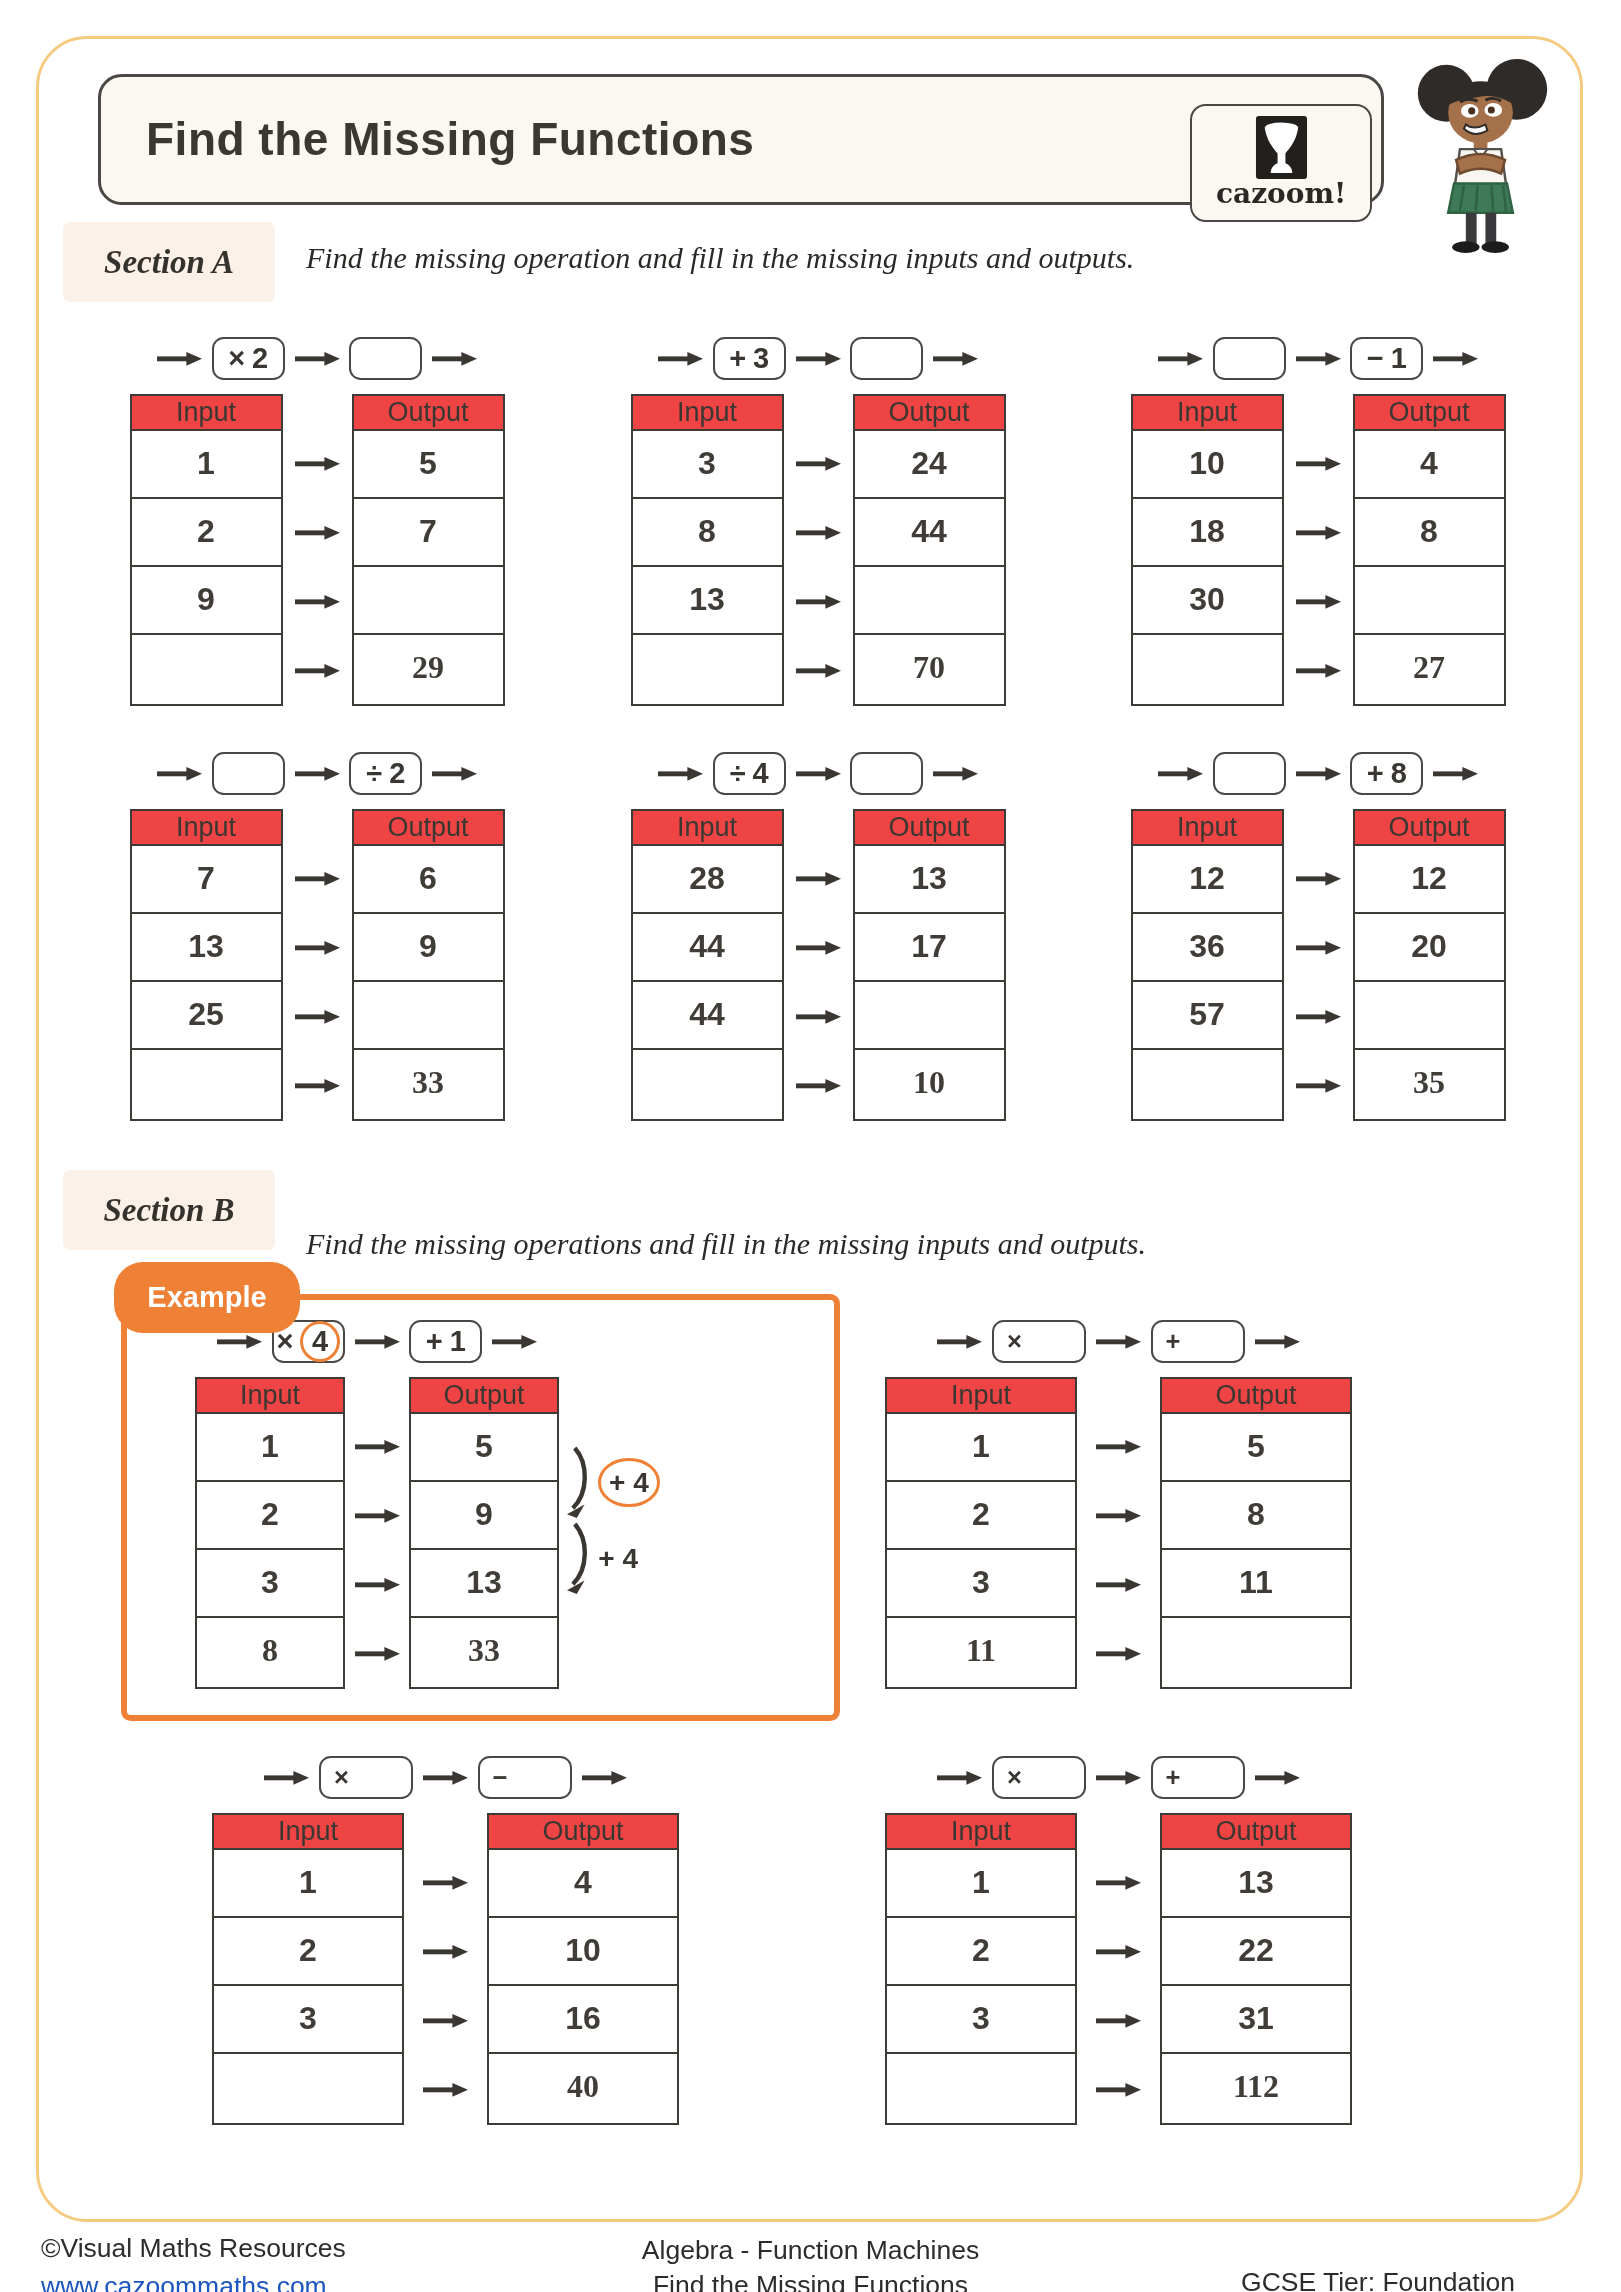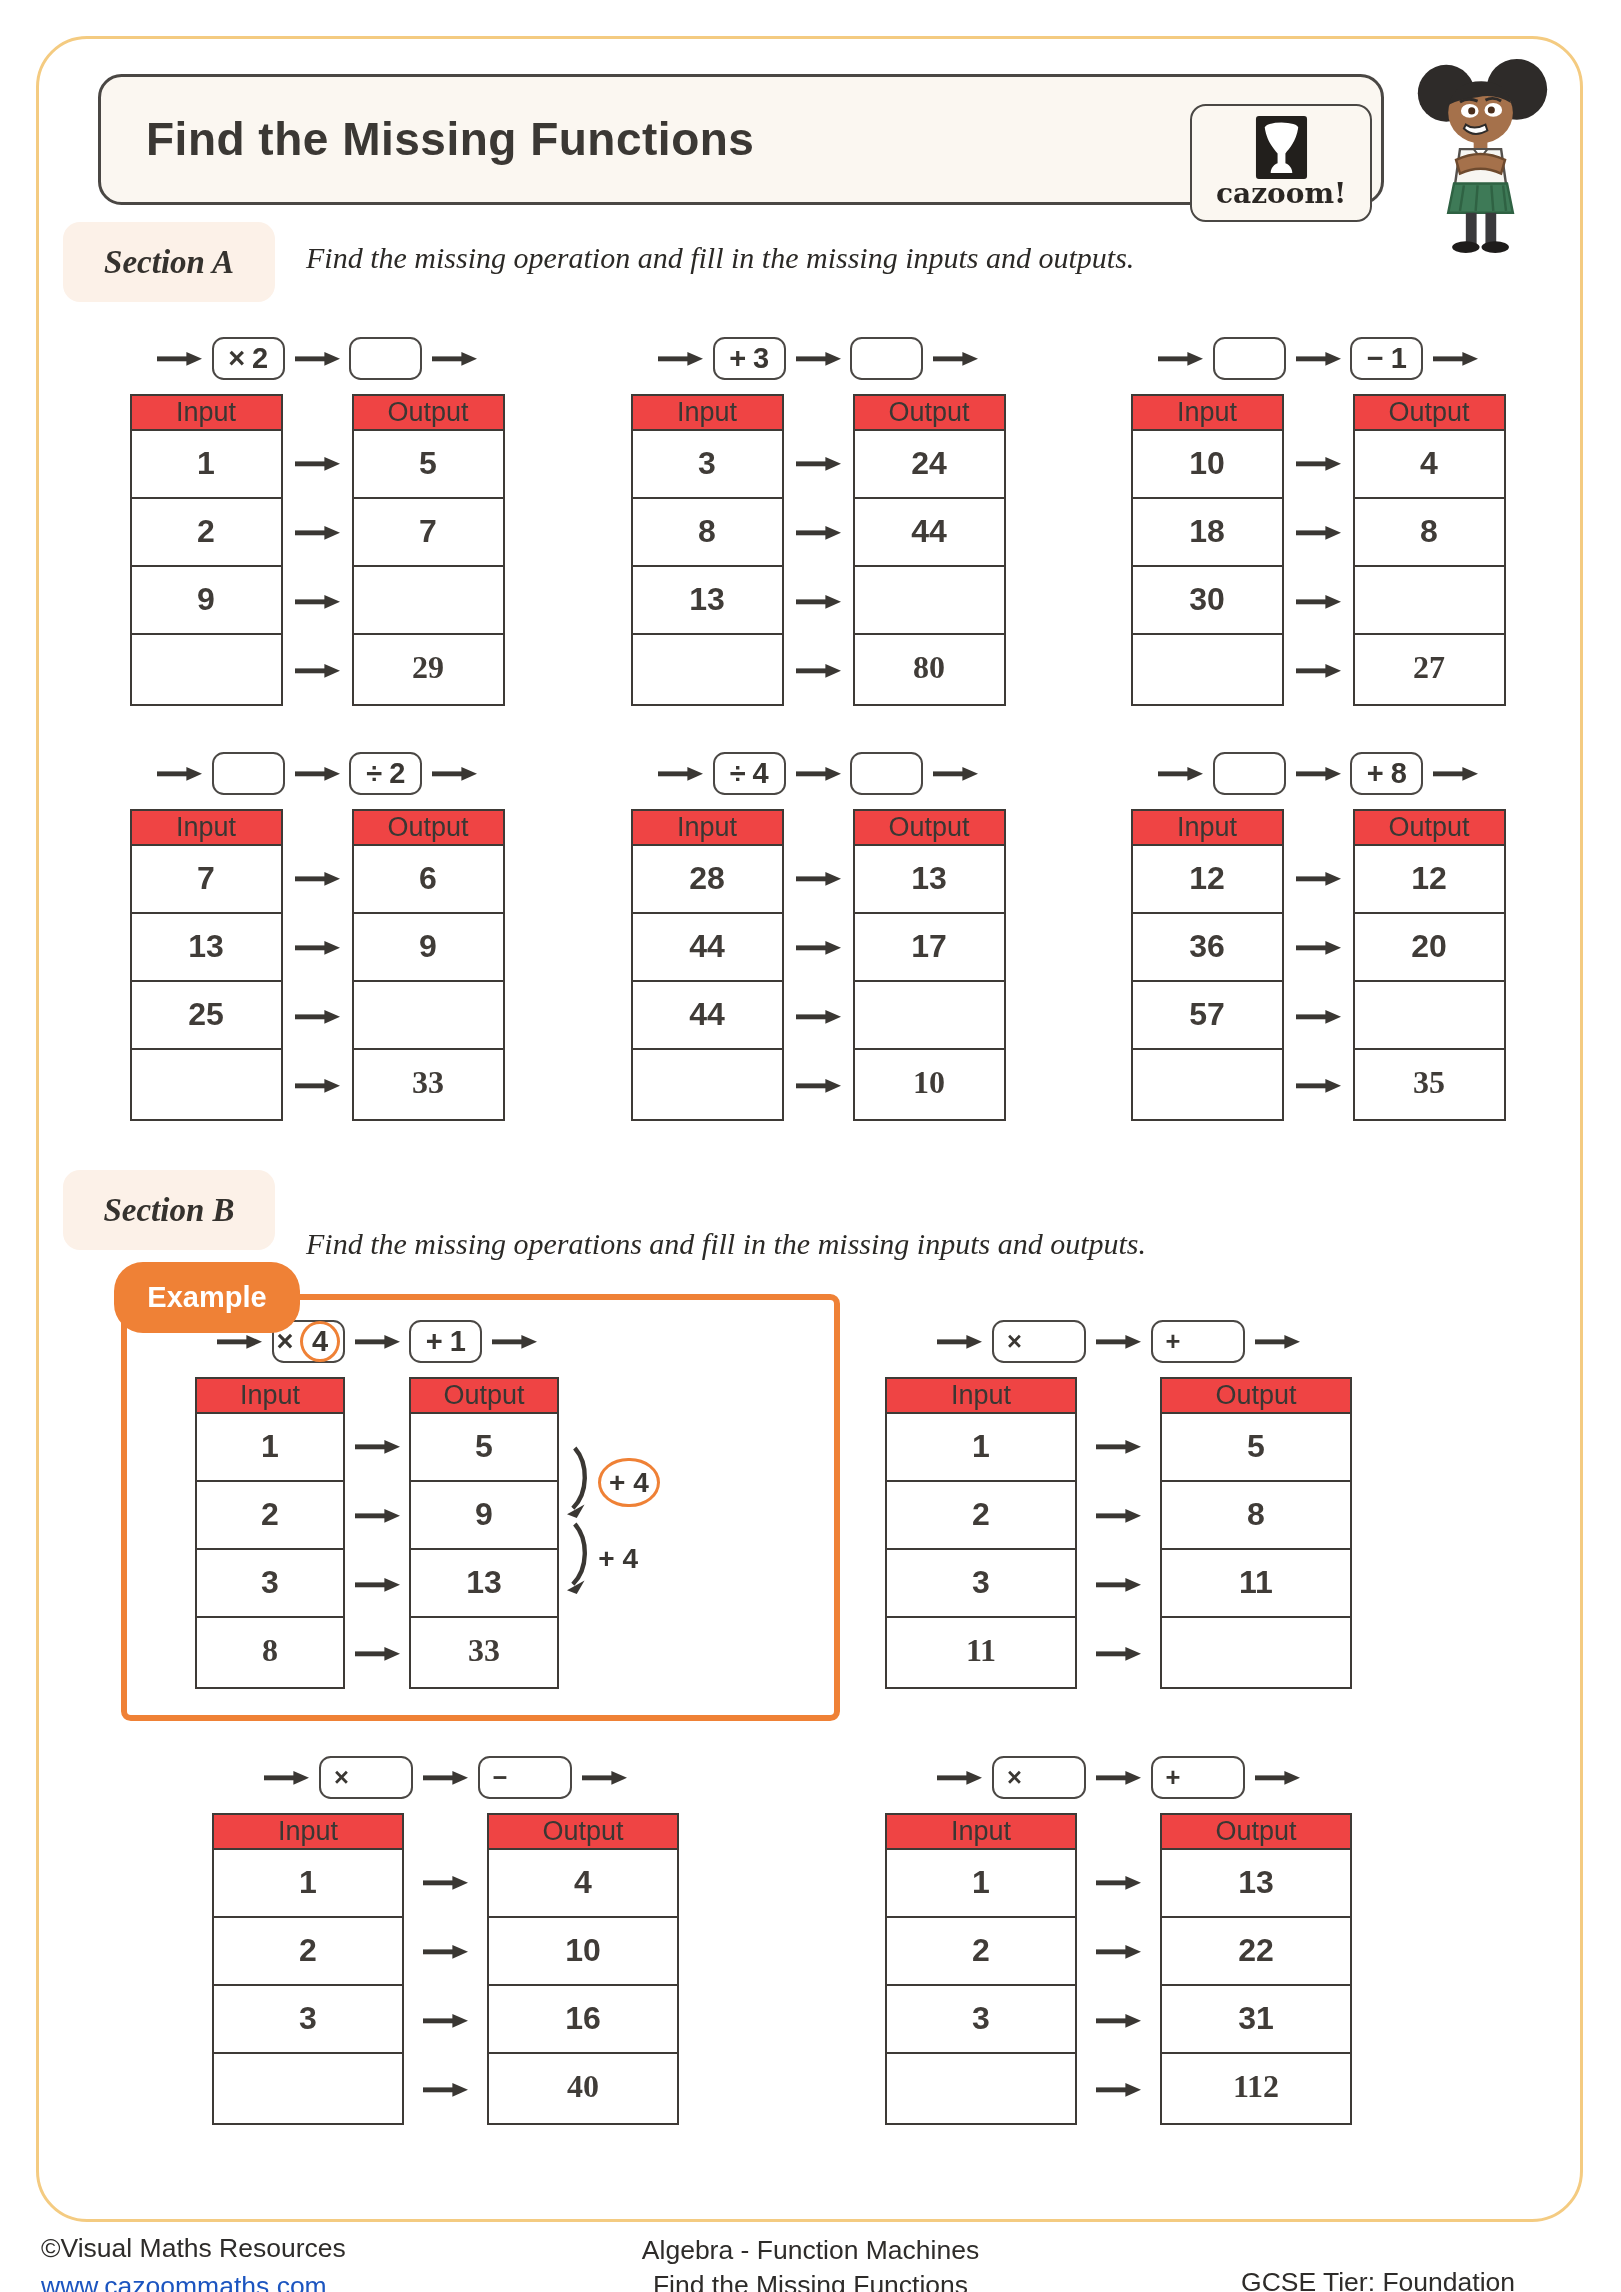--- a/index.html
+++ b/index.html
@@ -28,21 +28,21 @@
     display:flex; flex-direction:column; align-items:center; justify-content:center;margin-top:23px;
   }
   .logo-text {
     font-family:"DejaVu Serif", serif; font-weight:bold; font-size:28px;
     color:#2B2724; margin-top:-2px;
   }
   .character { position:absolute; left:1409px; top:54px; z-index:5; }
   
   .section-label {
     position:absolute; width:212px; height:80px; background:#FCF1E8;
-    border-radius:17px; display:flex; align-items:center; justify-content:center;
+    border-radius:7px; display:flex; align-items:center; justify-content:center;
     font-family:"Liberation Serif", serif; font-style:italic; font-weight:bold;
     font-size:33px; color:#35322E;
   }
   .instruction {
     position:absolute; font-family:"Liberation Serif", serif; font-style:italic;
     font-size:30px; color:#2B2926;
   }
   
   .machine { position:absolute; }
   .size-a  { width:378px; }
@@ -275,21 +275,21 @@
             <path d="M0 8 H32" stroke="#3A3733" stroke-width="5"></path>
             <polygon points="30,1 46,8 30,15" fill="#3A3733"></polygon>
           </svg>
         </div>
     </div>
     <div class="io-table output">
       <div class="th">Output</div>
       <div class="cell">24</div>
       <div class="cell">44</div>
       <div class="cell"></div>
-      <div class="cell">80</div>
+      <div class="cell">70</div>
     </div>
   </div>
 </div>
 <div class="machine size-a" style="left:1129px; top:334px;">
   <div class="op-row">
     <svg class="harrow" width="45" height="15.7" viewBox="0 0 46 16">
         <path d="M0 8 H32" stroke="#3A3733" stroke-width="5"></path>
         <polygon points="30,1 46,8 30,15" fill="#3A3733"></polygon>
       </svg>
     <div class="op-box op-first">

